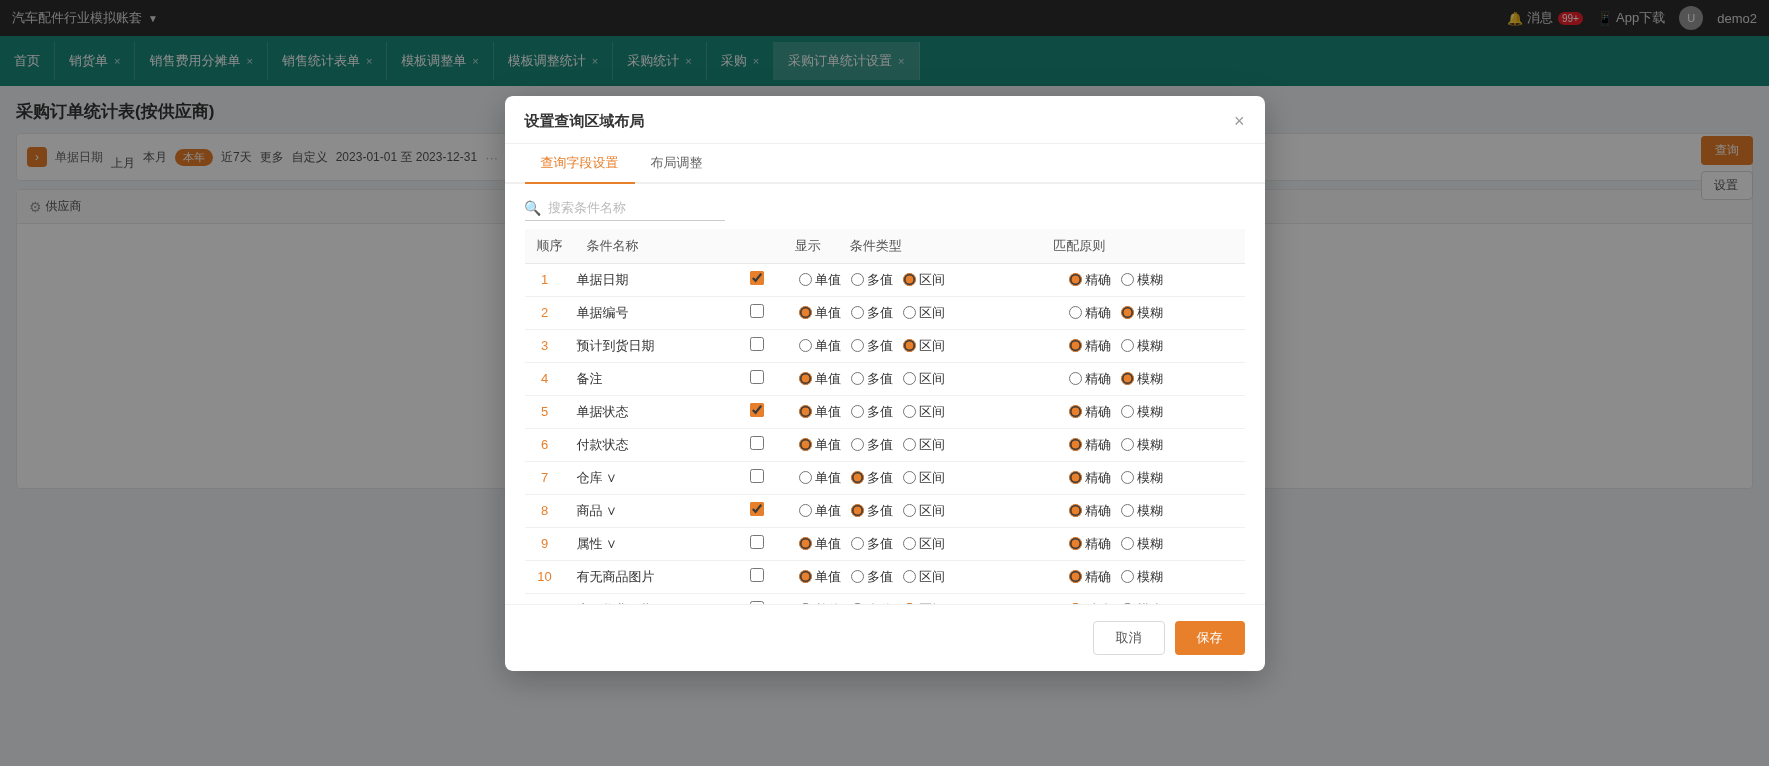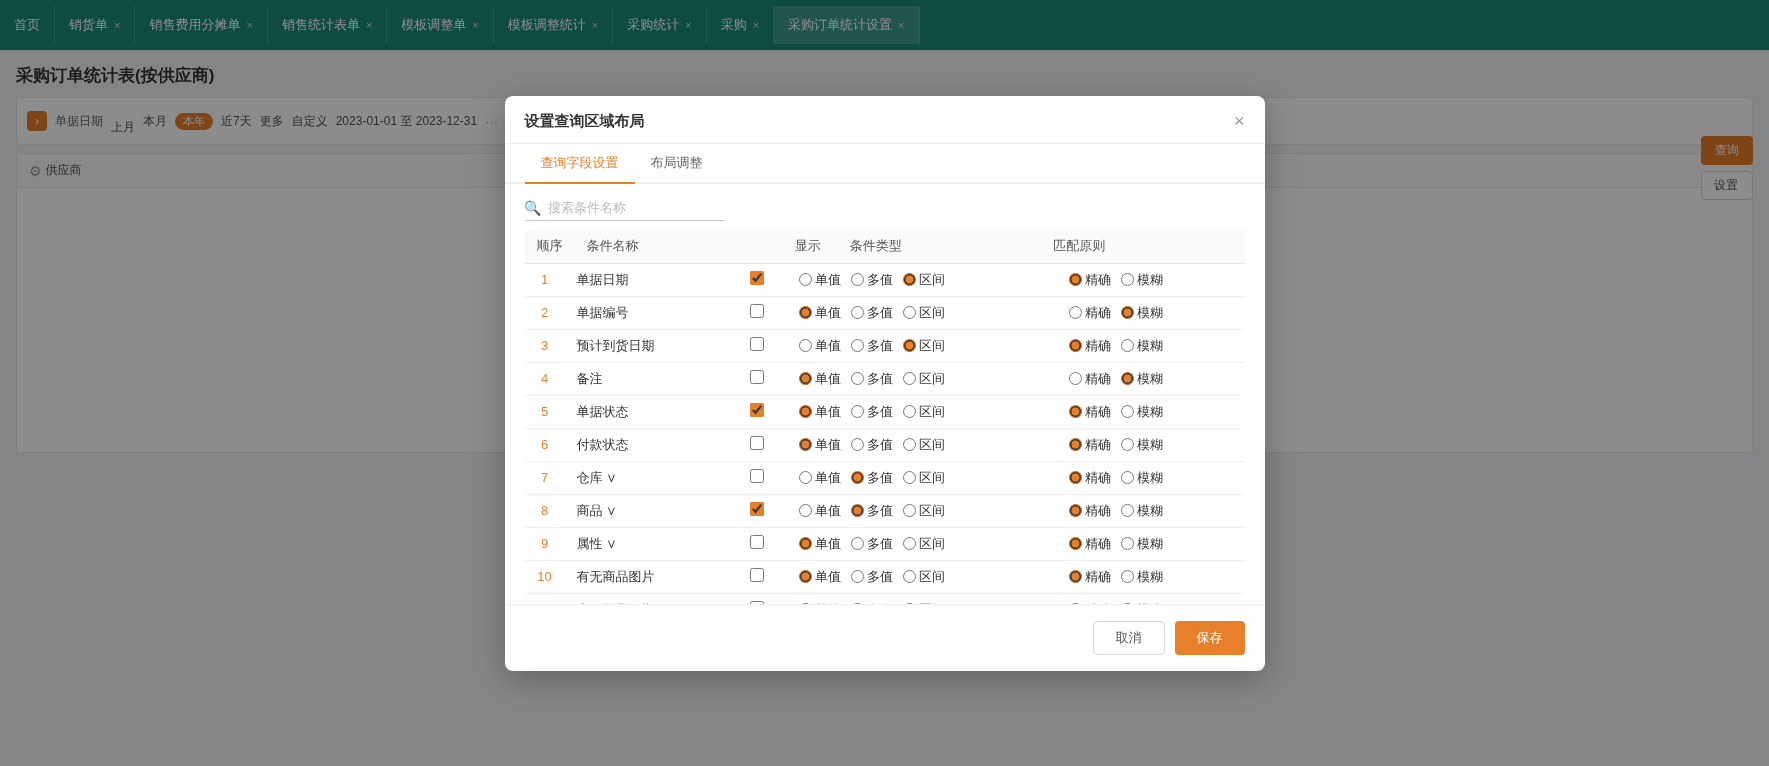--- a/index.html
+++ b/index.html
@@ -269,20 +269,39 @@
       font-size: 11px;
       border-radius: 10px;
       padding: 1px 8px;
     }
   </style>
 </head>
 <body>
 
 <div class="bg-page">
 
+  <div class="top-bar">
+    <div class="top-bar-left">
+      <span>汽车配件行业模拟账套</span>
+      <span style="font-size:10px;">▼</span>
+    </div>
+    <div class="top-bar-right">
+      <span style="display:flex;align-items:center;gap:3px;">
+        <span>🔔</span>
+        <span>消息</span>
+        <span class="notif-badge">99+</span>
+      </span>
+      <span style="display:flex;align-items:center;gap:3px;">
+        <span>📱</span>
+        <span>App下载</span>
+      </span>
+      <span style="background:#999;color:#fff;border-radius:50%;width:24px;height:24px;display:inline-flex;align-items:center;justify-content:center;font-size:11px;">U</span>
+      <span>demo2</span>
+    </div>
+  </div>
 
   <div class="nav-bar">
     <div class="nav-item">
       <span>首页</span>
     </div>
     <div class="nav-item">
       <span>销货单</span>
       <span class="close-x">×</span>
     </div>
     <div class="nav-item">

